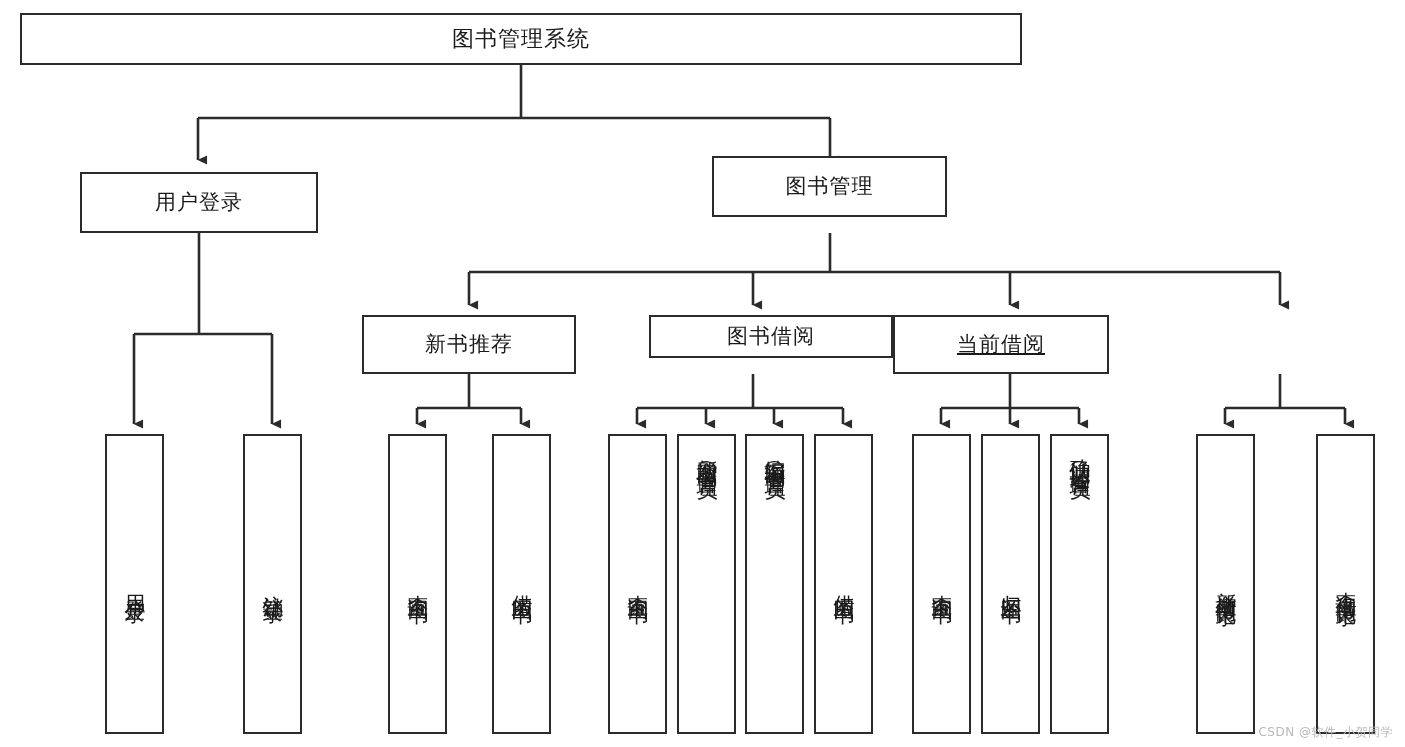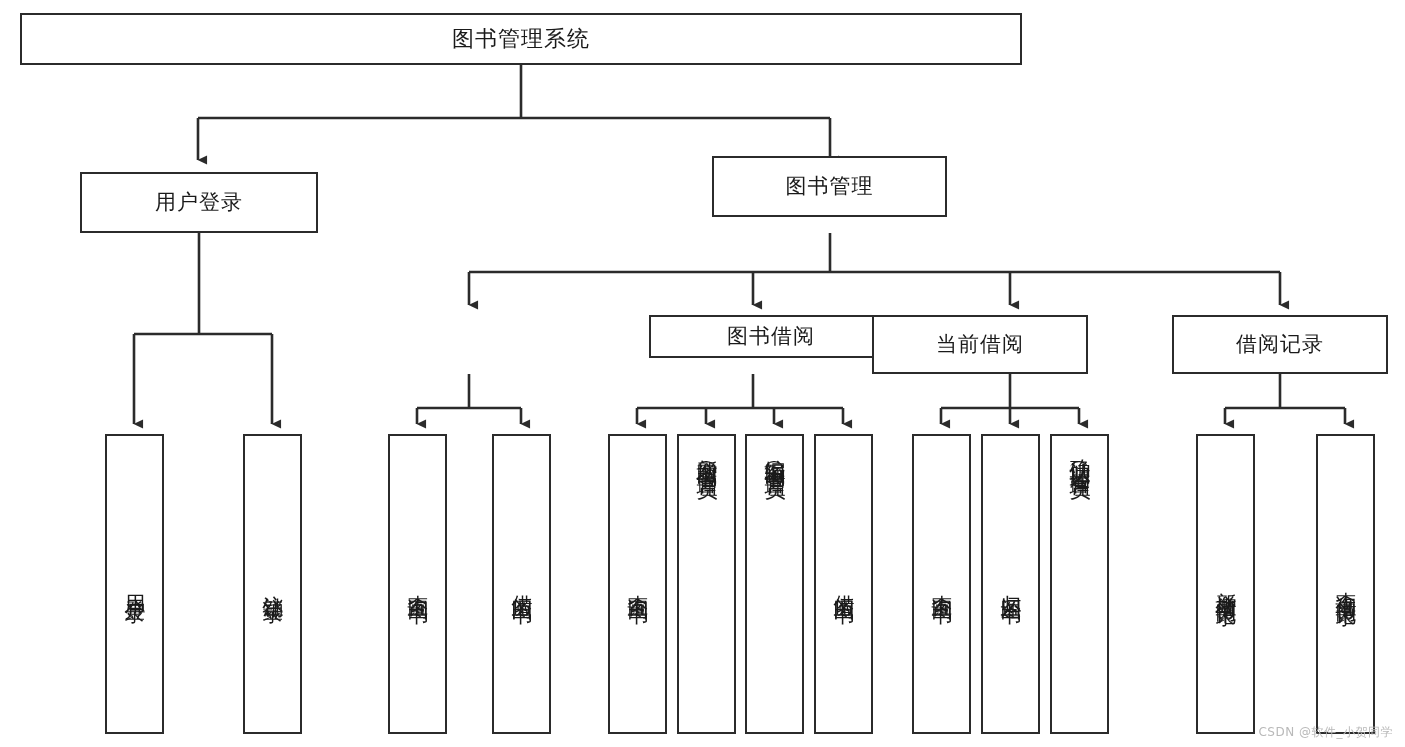--- a/index.html
+++ b/index.html
@@ -138,32 +138,32 @@
   </div>
 
   <div class="node horiz" style="left:80px;top:172px;width:238px;height:61px;">
     <span class="label">用户登录</span>
   </div>
 
   <div class="node horiz" style="left:712px;top:156px;width:235px;height:61px;">
     <span class="label">图书管理</span>
   </div>
 
+  <div class="node horiz" style="left:362px;top:315px;width:214px;height:59px;">
+    <span class="label">新书推荐</span>
+  </div>
 
   <div class="node horiz" style="left:631px;top:315px;width:244px;height:43px;margin-left:18px;">
     <span class="label">图书借阅</span>
   </div>
 
-  <div class="node horiz" style="left:872px;top:315px;width:216px;height:59px;">
+  <div class="node horiz" style="left:893px;top:315px;width:216px;height:59px;text-decoration:underline;">
     <span class="label">当前借阅</span>
   </div>
 
-  <div class="node horiz" style="left:1172px;top:315px;width:216px;height:59px;">
-    <span class="label">借阅记录</span>
-  </div>
 
   <div class="node vert center" style="left:105px;top:434px;width:59px;height:300px;">
     <span class="label">用户登录</span>
   </div>
 
   <div class="node vert center" style="left:243px;top:434px;width:59px;height:300px;">
     <span class="label">注销登录</span>
   </div>
 
   <div class="node vert center" style="left:388px;top:434px;width:59px;height:300px;">

